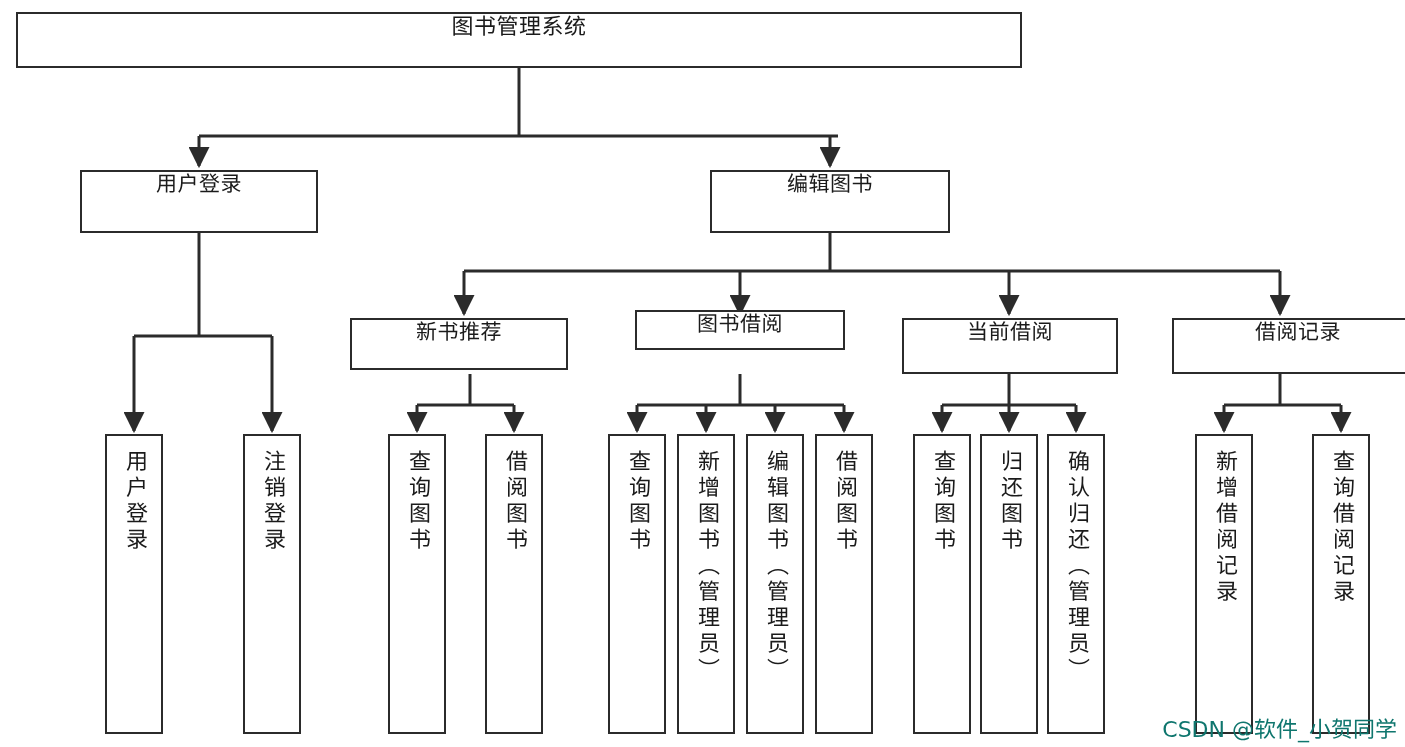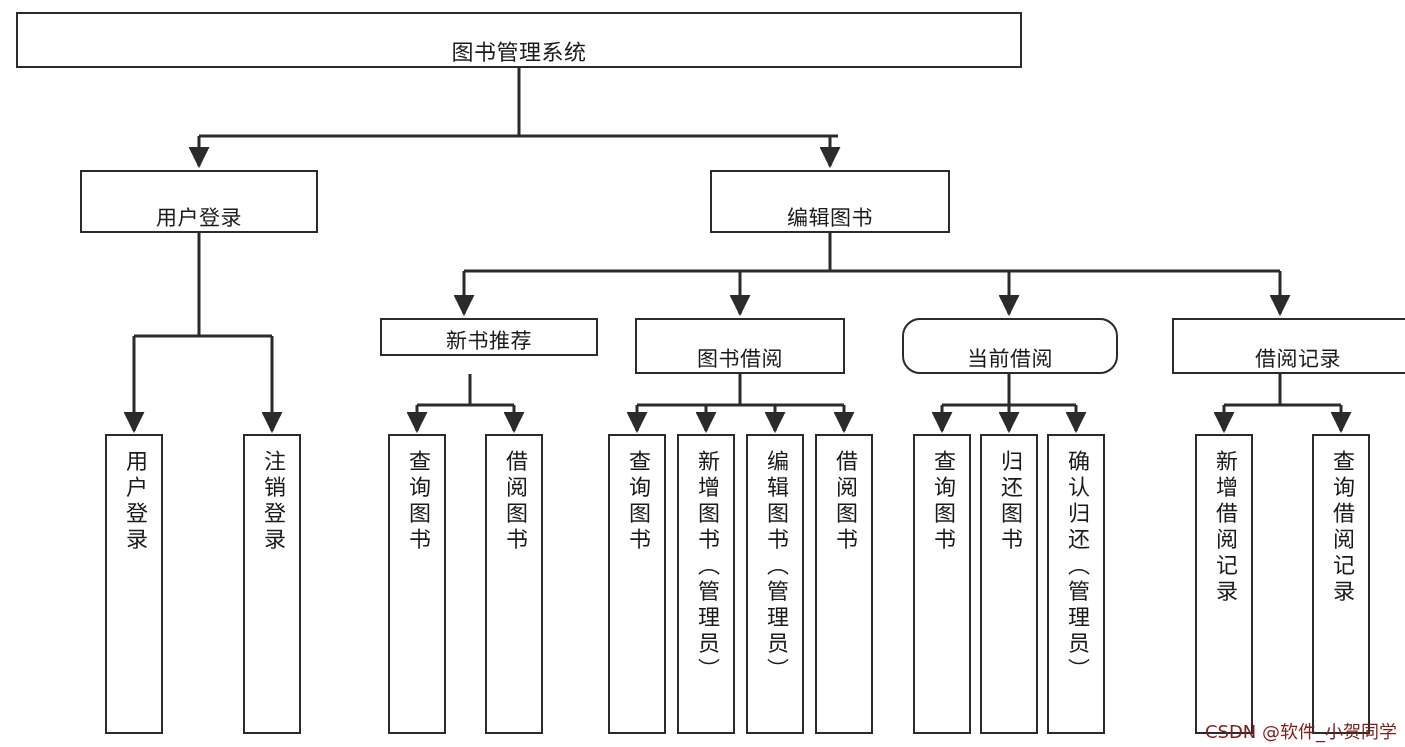--- a/index.html
+++ b/index.html
@@ -21,21 +21,21 @@
     width:1405px;
     height:747px;
     pointer-events:none;
   }
   .node{
     position:absolute;
     box-sizing:border-box;
     background:#ffffff;
     border:2px solid #2b2b2b;
     display:flex;
-    align-items:flex-end;
+    align-items:flex-start;
     justify-content:center;
     z-index:2;
   }
   .node .label{
     color:#1a1a1a;
     line-height:1.18;
     text-align:center;
     white-space:pre;
   }
   
@@ -53,22 +53,22 @@
     writing-mode:vertical-rl;
     text-orientation:upright;
     font-size:22px;
     letter-spacing:4px;
     line-height:1;
   }
   #watermark{
     position:absolute;
     right:8px;
     bottom:4px;
-    font-size:18px;
-    color:#7f1d1d;
+    font-size:22px;
+    color:#0f766e;
     z-index:5;
     white-space:nowrap;
     font-family:"DejaVu Sans","Liberation Sans",sans-serif;
   }
 </style>
 </head>
 <body>
 
 <div id="canvas">
 
@@ -126,27 +126,27 @@
     <span class="label">图书管理系统</span>
   </div>
 
   <div class="node horiz" style="left:80px;top:170px;width:238px;height:63px;">
     <span class="label">用户登录</span>
   </div>
   <div class="node horiz" style="left:710px;top:170px;width:240px;height:63px;">
     <span class="label">编辑图书</span>
   </div>
 
-  <div class="node horiz" style="left:380px;top:318px;width:218px;height:38px;">
+  <div class="node horiz" style="left:350px;top:318px;width:218px;height:52px;">
     <span class="label">新书推荐</span>
   </div>
-  <div class="node horiz" style="left:635px;top:318px;width:210px;height:56px;">
+  <div class="node horiz" style="left:635px;top:310px;width:210px;height:40px;">
     <span class="label">图书借阅</span>
   </div>
-  <div class="node horiz" style="left:902px;top:318px;width:216px;height:56px;border-radius:18px;">
+  <div class="node horiz" style="left:902px;top:318px;width:216px;height:56px;">
     <span class="label">当前借阅</span>
   </div>
   <div class="node horiz" style="left:1172px;top:318px;width:252px;height:56px;">
     <span class="label">借阅记录</span>
   </div>
 
   <div class="node vert" style="left:105px;top:434px;width:58px;height:300px;">
     <span class="label">用户登录</span>
   </div>
   <div class="node vert" style="left:243px;top:434px;width:58px;height:300px;">

